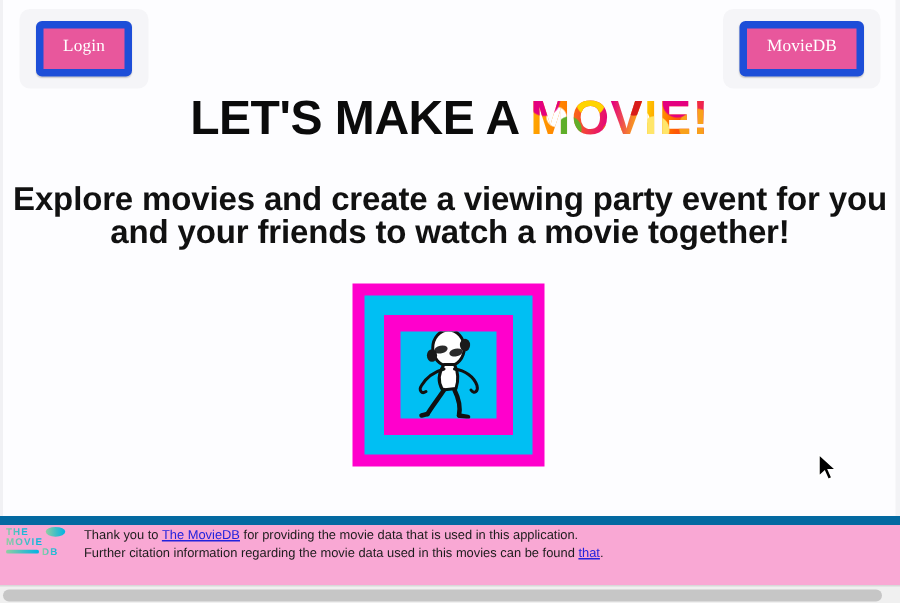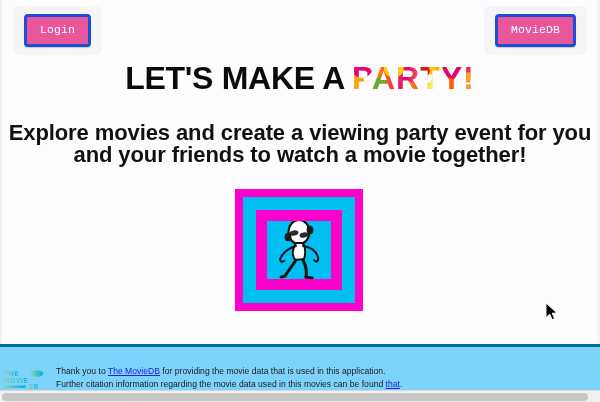--- a/index.html
+++ b/index.html
@@ -32,29 +32,29 @@
     border-radius:7px;
     padding:8px 11px;
   }
   #login-card    { left:13px; }
   #register-card { right:13px; }
 
   .btn {
     display:block;
     background:#e8579c;
     color:#ffffff;
-    border:3px solid #1d4ed8;
+    border:5px solid #1d4ed8;
     border-radius:4px;
     font-size:11.5px;
     font-weight:400;
     line-height:1;
     padding:7px 13px 8px 13px;
     letter-spacing:.1px;
     cursor:pointer;
-    font-family:Liberation Mono, monospace;
+    font-family:Liberation Serif, serif;
     box-shadow:0 1px 1px rgba(0,0,0,.18);
   }
 
   
   #headline {
     position:absolute; left:0; top:58px; width:600px;
     text-align:center;
     font-size:32px;
     font-weight:bold;
     letter-spacing:-0.3px;
@@ -103,23 +103,23 @@
     padding:8px;
   }
   #gif-ring2 { width:100%; height:100%; background:#00bff3; padding:13px; }
   #gif-ring3 { width:100%; height:100%; background:#ff00cc; padding:11px; }
   #gif-core  { width:100%; height:100%; background:#00bff3; position:relative; overflow:hidden; }
   #alien-svg { position:absolute; left:50%; top:50%; transform:translate(-50%,-50%); }
 
   
   #footer {
     position:absolute; left:0; bottom:12px; width:600px; height:46px;
-    background:#7dd3fc;
-    border-top:3px solid #0369a1;
-    display:flex; align-items:flex-end;
+    background:#f9a8d4;
+    border-top:6px solid #0369a1;
+    display:flex; align-items:flex-start;
   }
   #tmdb-logo { width:46px; margin-left:4px; flex:0 0 auto; }
   #footer-text {
     margin-left:6px;
     font-size:8.6px;
     line-height:12.4px;
     color:#1c1c1c;
     font-family:"Liberation Sans", sans-serif;
   }
   #footer-text a { color:#2222dd; text-decoration:underline; cursor:pointer; }
@@ -152,21 +152,21 @@
       <button class="btn">Login</button>
     </div>
 
     <div class="nav-card" id="register-card">
       <button class="btn">MovieDB</button>
     </div>
 
   </div>
 
   <div id="headline">
-    <span class="plain">LET'S MAKE A</span><span class="party">PARTY!</span>
+    <span class="plain">LET'S MAKE A</span><span class="party">MOVIE!</span>
   </div>
 
   <div id="subtitle">
     <div>Explore movies and create a viewing party event for you</div>
     <div>and your friends to watch a movie together!</div>
   </div>
 
   <div id="gif-wrap">
     <div id="gif">
       <div id="gif-ring2">

